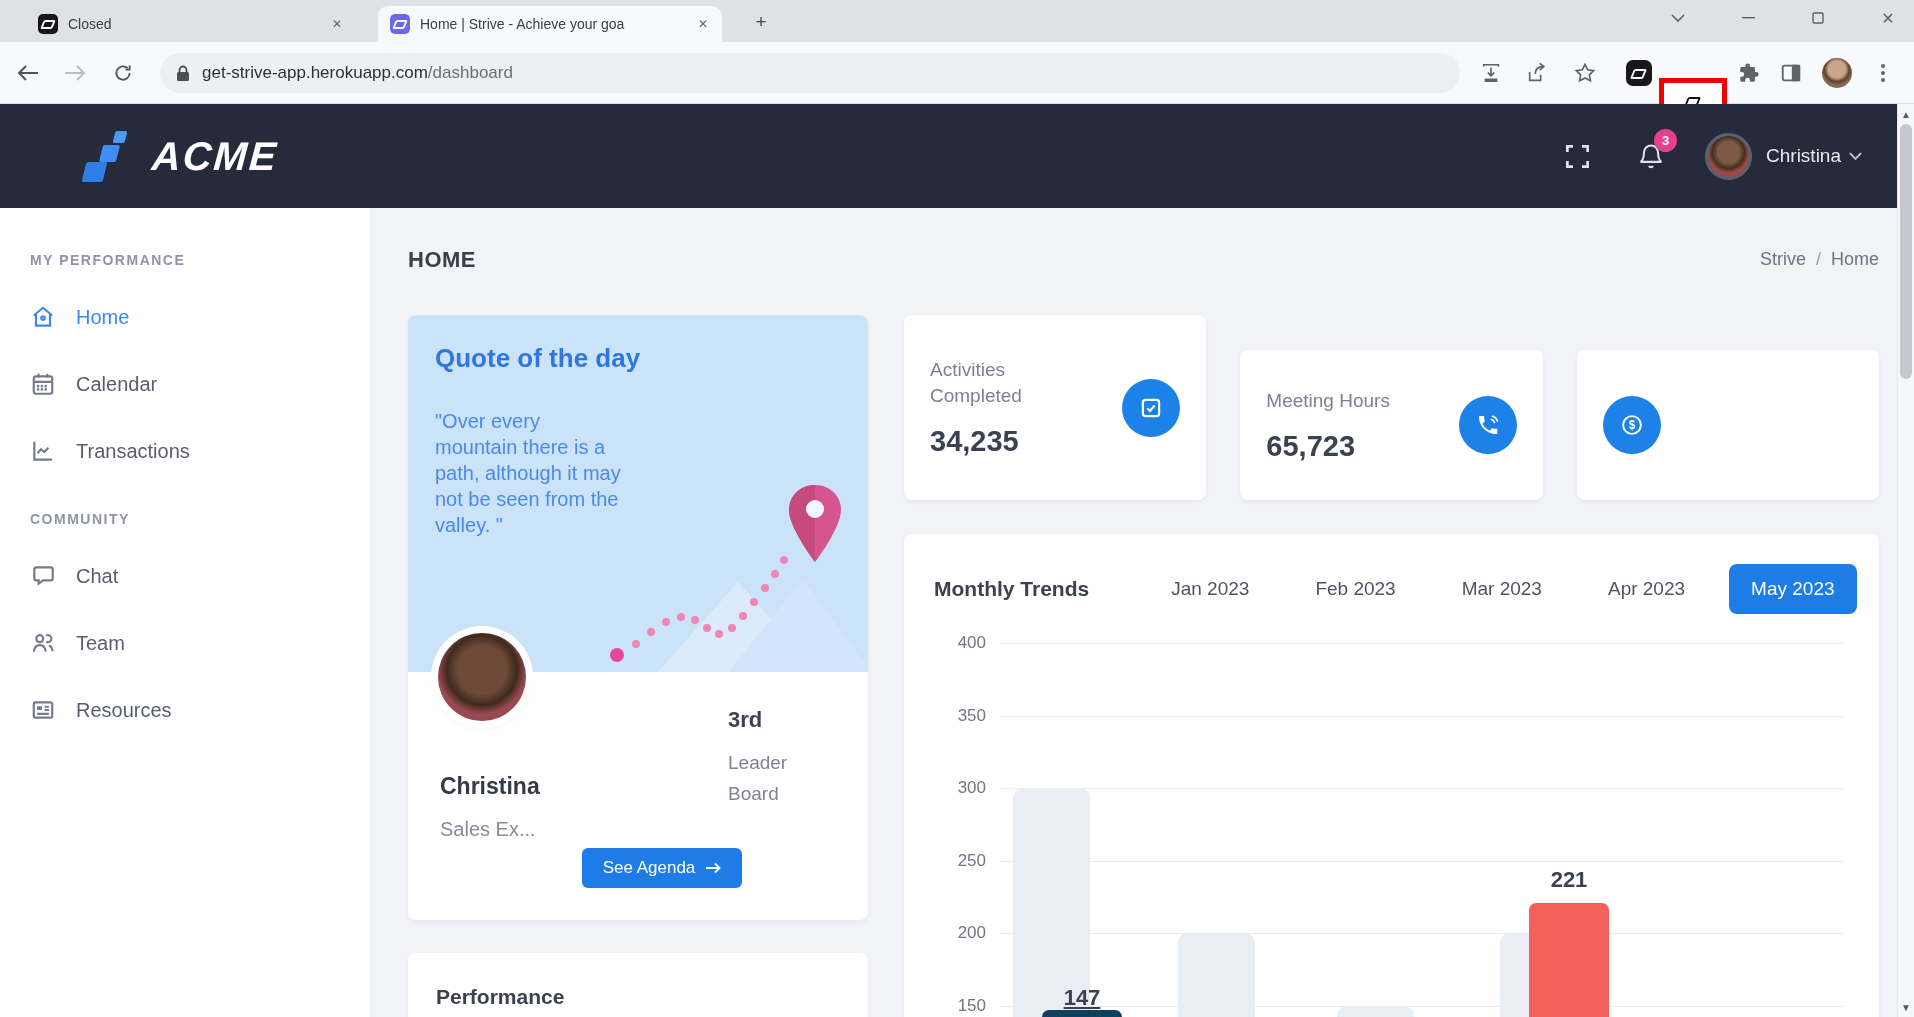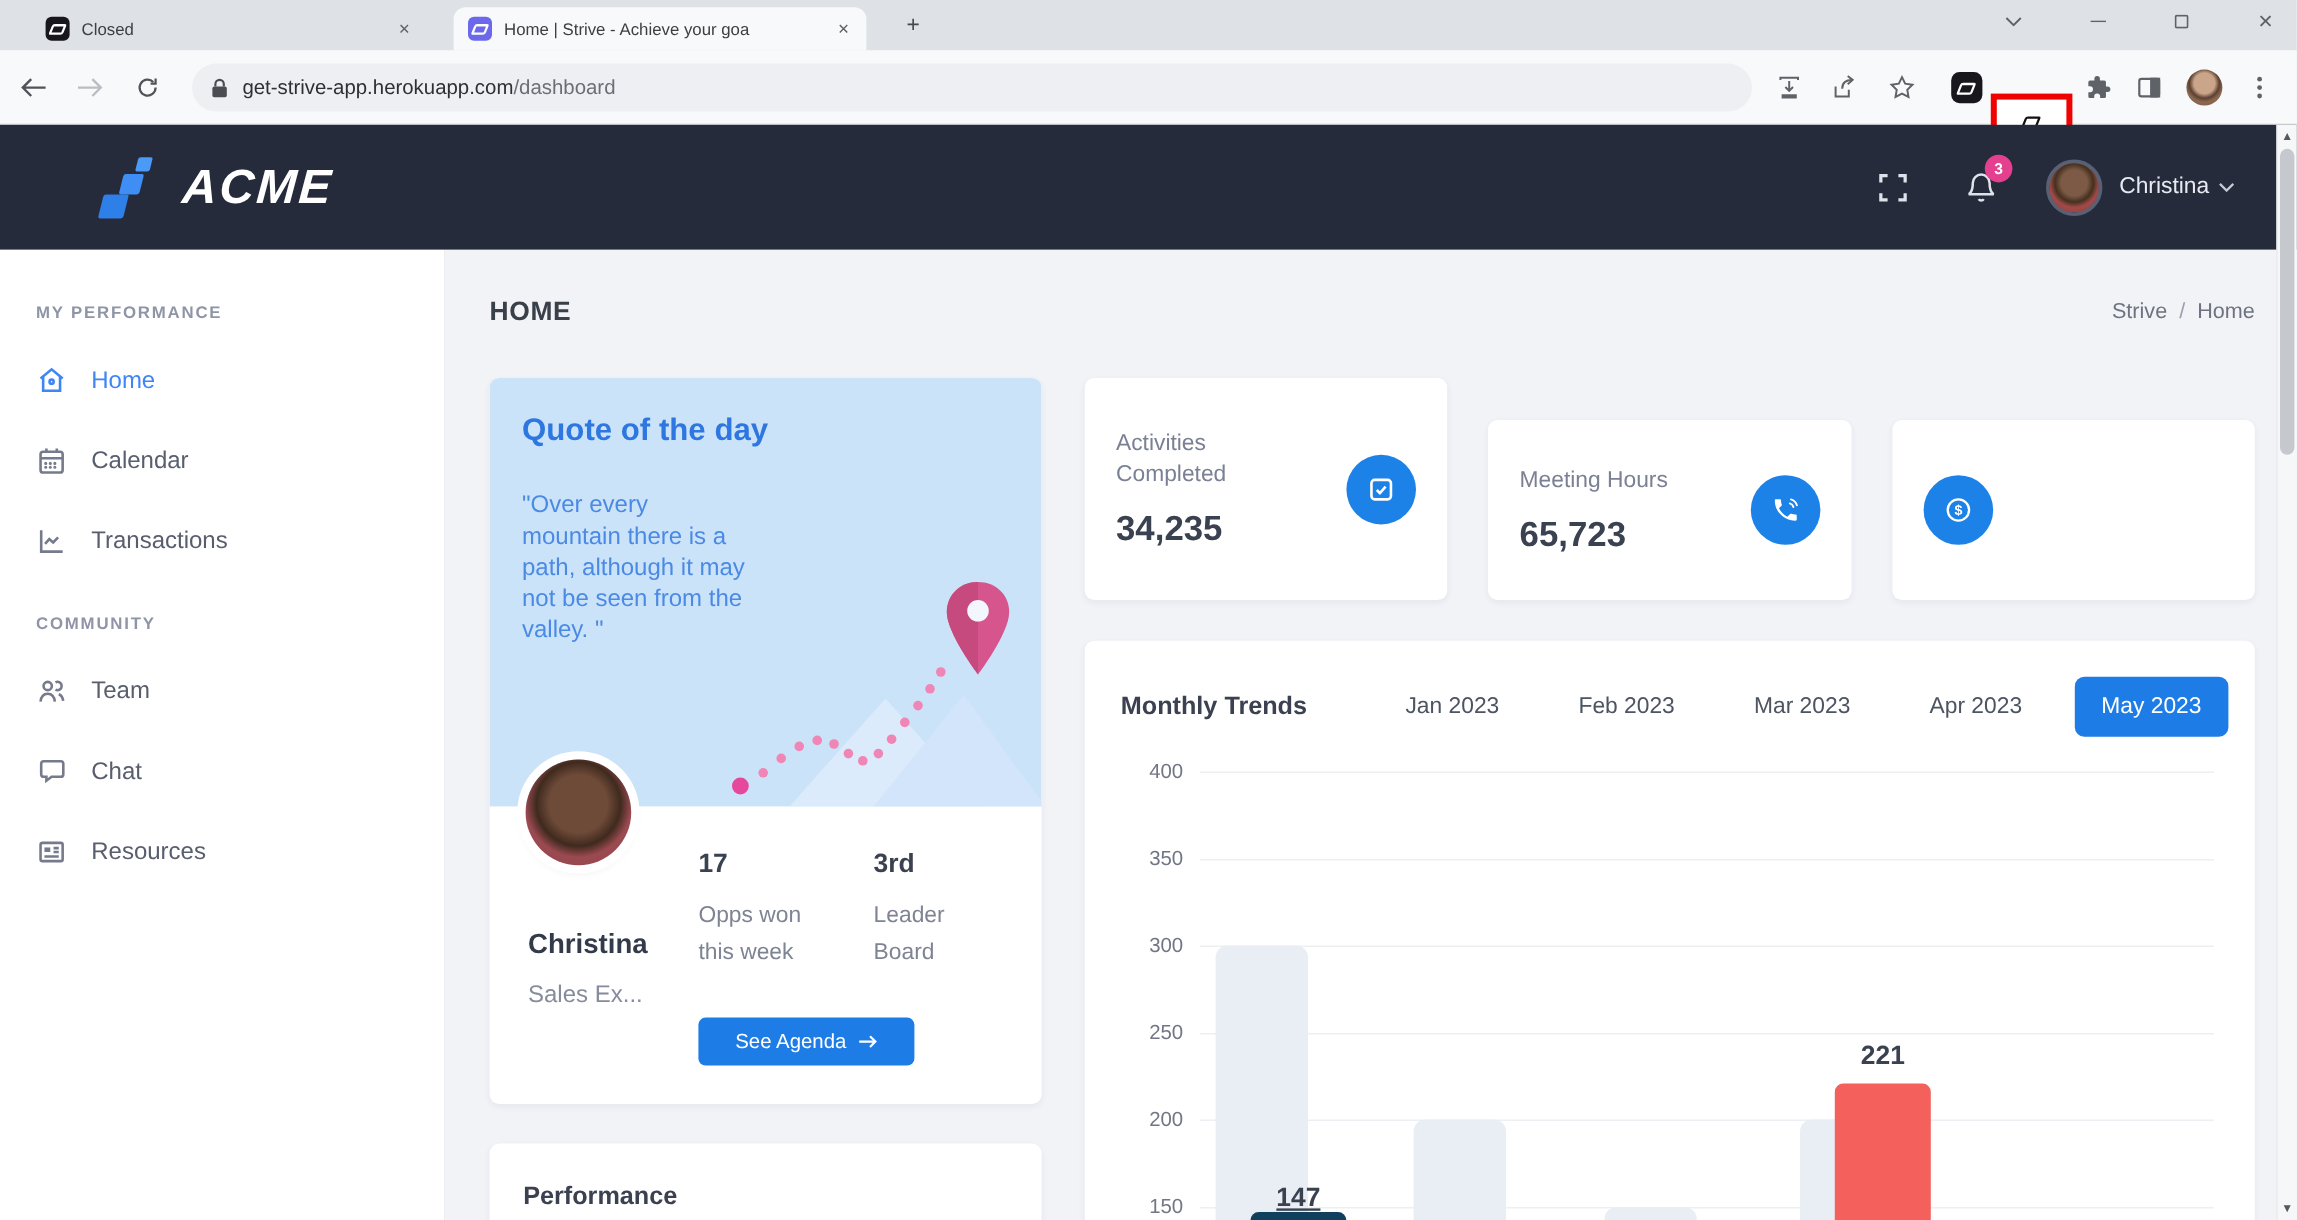--- a/index.html
+++ b/index.html
@@ -77,21 +77,21 @@
   .quote-text { margin-top:34px; font-size:20px; line-height:26px; color:#4b8ae4; white-space:pre-line; width:300px; }
   .quote-author { margin-top:22px; font-size:20px; font-style:italic; color:#4b8ae4; }
   .quote-illu { position:absolute; right:0; bottom:0; }
   .q-avatar { position:absolute; left:30px; top:318px; width:88px; height:88px; border-radius:50%; box-shadow:0 0 0 7px #fff, 0 4px 10px rgba(0,0,0,.12);
     background:radial-gradient(circle at 50% 42%, #6e4a38 0 36%, #3f2a1e 52%, #9c4a52 66%, #8d4049 100%); }
   .q-name { position:absolute; left:32px; top:458px; font-size:23px; font-weight:bold; color:#333a4a; }
   .q-role { position:absolute; left:32px; top:503px; font-size:20px; color:#868c9b; }
   .q-col { position:absolute; top:392px; }
   .q-num { font-size:22px; font-weight:bold; color:#3a4150; }
   .q-cap { margin-top:14px; font-size:19px; line-height:31px; color:#7e8494; }
-  .agenda-btn { position:absolute; left:174px; top:533px; width:180px; height:40px; background:#1d7ce5; border-radius:6px; border:none; color:#fff; font-size:17px; display:flex; align-items:center; justify-content:center; gap:10px; cursor:pointer; font-family:inherit; }
+  .agenda-btn { position:absolute; left:174px; top:533px; width:160px; height:40px; background:#1d7ce5; border-radius:6px; border:none; color:#fff; font-size:17px; display:flex; align-items:center; justify-content:center; gap:10px; cursor:pointer; font-family:inherit; }
 
   .perf-card { margin-top:33px; height:260px; padding:32px 28px; }
   .perf-title { font-size:21px; font-weight:bold; color:#3b4150; }
 
   
   .stats-row { display:flex; gap:34px; align-items:flex-end; }
   .stat-card { flex:1; padding:26px 26px; display:flex; align-items:center; justify-content:space-between; }
   .stat-card.tall { height:185px; }
   .stat-card.short { height:150px; }
   .stat-label { font-size:19px; line-height:26px; color:#7b8194; }
@@ -286,34 +286,34 @@
       </span>
       <span class="lbl">Transactions</span>
     </div>
 
     <div class="side-gap"></div>
     <div class="side-title">COMMUNITY</div>
 
     <div class="side-item">
       <span class="si">
         <svg width="26" height="26" viewBox="0 0 24 24" fill="none" stroke="#757b8c" stroke-width="2">
+            <path d="M20 4H7a2 2 0 00-2 2v8a2 2 0 002 2h2v3l4-3h7a2 2 0 002-2V6a2 2 0 00-2-2z" transform="translate(-1,0)"></path>
+          </svg>
+      </span>
+      <span class="lbl">Chat</span>
+    </div>
+    <div class="side-item">
+      <span class="si">
+        <svg width="26" height="26" viewBox="0 0 24 24" fill="none" stroke="#757b8c" stroke-width="2">
             <circle cx="9" cy="8" r="3.2"></circle>
             <path d="M3.5 20c.5-4 2.8-6 5.5-6s5 2 5.5 6"></path>
             <path d="M15 5.2a3.2 3.2 0 110 5.6M17.5 14.3c2 .7 3.1 2.6 3.4 5.2"></path>
           </svg>
       </span>
       <span class="lbl">Team</span>
-    </div>
-    <div class="side-item">
-      <span class="si">
-        <svg width="26" height="26" viewBox="0 0 24 24" fill="none" stroke="#757b8c" stroke-width="2">
-            <path d="M20 4H7a2 2 0 00-2 2v8a2 2 0 002 2h2v3l4-3h7a2 2 0 002-2V6a2 2 0 00-2-2z" transform="translate(-1,0)"></path>
-          </svg>
-      </span>
-      <span class="lbl">Chat</span>
     </div>
     <div class="side-item">
       <span class="si">
         <svg width="26" height="26" viewBox="0 0 24 24" fill="none" stroke="#757b8c" stroke-width="2">
             <rect x="3.5" y="5" width="17" height="14" rx="1.5"></rect>
             <rect x="6.5" y="8.5" width="4.5" height="3.5" fill="#757b8c" stroke="none"></rect>
             <path d="M13.5 9h4M13.5 12h4M6.5 15.5h11"></path>
           </svg>
       </span>
       <span class="lbl">Resources</span>
@@ -359,25 +359,20 @@
                 <circle cx="181" cy="93" r="4"></circle>
               </g>
               <path d="M212 18c-15 0-26 11-26 25 0 18 26 52 26 52s26-34 26-52c0-14-11-25-26-25z" fill="#d6558c"></path>
               <path d="M212 18c-15 0-26 11-26 25 0 18 26 52 26 52V18z" fill="#c64a7e"></path>
               <circle cx="212" cy="42" r="9" fill="#f3f7fd"></circle>
             </svg>
           </div>
           <div class="q-avatar"></div>
           <div class="q-name">Christina</div>
           <div class="q-role">Sales Ex...</div>
-          <div class="q-col" style="left:174px;">
-            <div class="q-num">17</div>
-            <div class="q-cap" style="white-space:pre-line;">Opps won
-this week</div>
-          </div>
           <div class="q-col" style="left:320px;">
             <div class="q-num">3rd</div>
             <div class="q-cap" style="white-space:pre-line;">Leader
 Board</div>
           </div>
           <button class="agenda-btn">
             <span>See Agenda</span>
             <svg width="16" height="12" viewBox="0 0 16 12" fill="none" stroke="#fff" stroke-width="1.8">
                 <path d="M1 6h13M10 1.5L14.5 6 10 10.5"></path>
               </svg>

